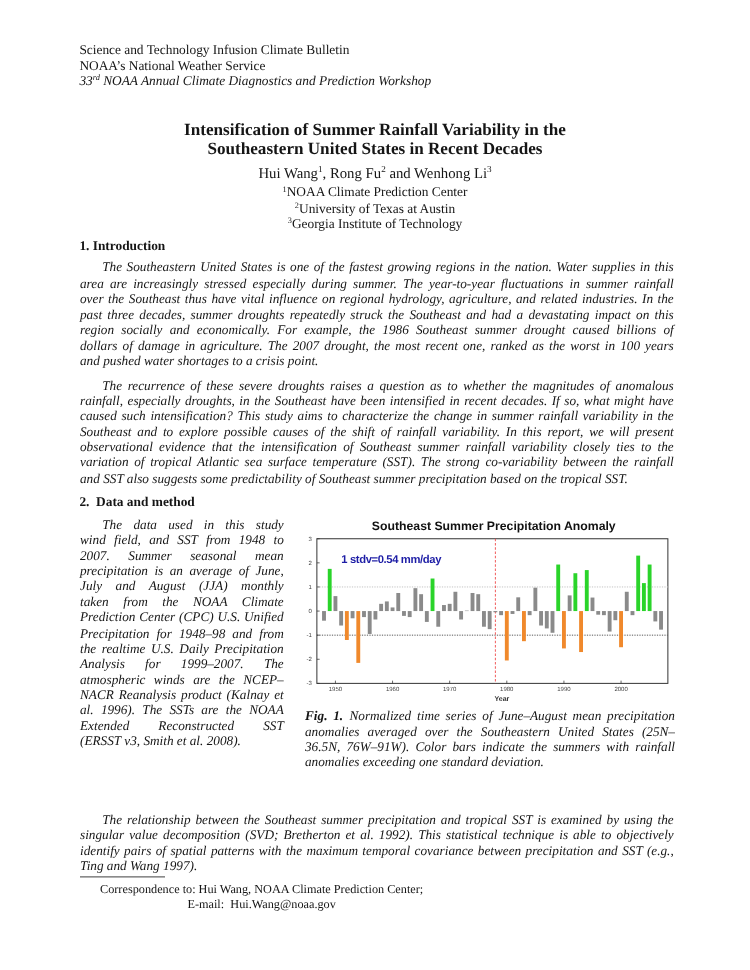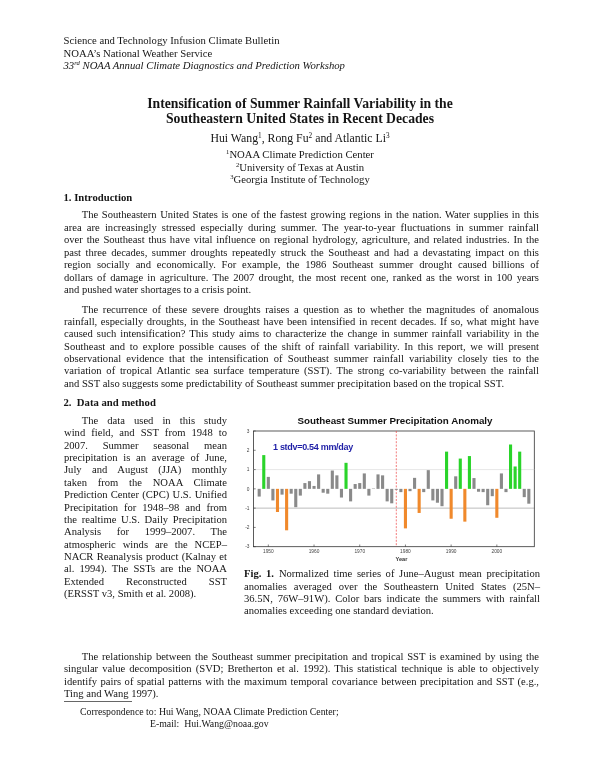--- a/index.html
+++ b/index.html
@@ -2,21 +2,21 @@
 <html><head>
   <meta charset="utf-8">
   <style>
     html, body { margin: 0; padding: 0; background: #ffffff; }
     #page {
       position: relative; width: 600px; height: 776px; overflow: hidden;
       background: #ffffff; color: #151515;
       font-family: "Liberation Serif", serif; font-size: 10.6px; border-radius: 15px;
     }
     .abs { position: absolute; }
-    .ln { display: block; white-space: normal; }
+    .ln { display: block; white-space: normal; font-style: italic; }
     .j { text-align: justify; text-align-last: justify; }
     .l { text-align: left; text-align-last: left; }
     .ind { text-indent: 17.8px; }
     sup { font-size: 0.62em; line-height: 0; vertical-align: 0.55em; }
 
     .header { left: 63.5px; top: 34.4px; line-height: 12.2px; font-size: 10.7px; }
     .header .it { font-style: italic; }
 
     .title { left: 0; top: 96px; width: 600px; text-align: center;
              font-weight: bold; font-size: 13.7px; line-height: 15px; }
@@ -56,21 +56,21 @@
     <div>Science and Technology Infusion Climate Bulletin</div>
     <div>NOAA’s National Weather Service</div>
     <div class="it"><span>33</span><sup>rd</sup><span> NOAA Annual Climate Diagnostics and Prediction Workshop</span></div>
   </div>
 
   <div class="abs title">
     <div>Intensification of Summer Rainfall Variability in the</div>
     <div>Southeastern United States in Recent Decades</div>
   </div>
 
-  <div class="abs authors"><span>Hui Wang</span><sup>1</sup><span>, </span><span>Rong Fu</span><sup>2</sup><span> and </span><span>Atlantic Li</span><sup>3</sup></div>
+  <div class="abs authors"><span>Hui Wang</span><sup>1</sup><span>, </span><span>Rong Fu</span><sup>2</sup><span> and </span><span>Wenhong Li</span><sup>3</sup></div>
 
   <div class="abs affils">
     <div><sup>1</sup><span>NOAA Climate Prediction Center</span></div>
     <div><sup>2</sup><span>University of Texas at Austin</span></div>
     <div><sup>3</sup><span>Georgia Institute of Technology</span></div>
   </div>
 
   <div class="abs heading" style="top:191px;">1. Introduction</div>
 
   <div class="abs p-main p1">
@@ -101,21 +101,21 @@
     <div class="ln j">2007.   Summer seasonal mean</div>
     <div class="ln j">precipitation is an average of June,</div>
     <div class="ln j">July and August (JJA) monthly</div>
     <div class="ln j">taken from the NOAA Climate</div>
     <div class="ln j">Prediction Center (CPC) U.S. Unified</div>
     <div class="ln j">Precipitation for 1948–98 and from</div>
     <div class="ln j">the realtime U.S. Daily Precipitation</div>
     <div class="ln j">Analysis for 1999–2007.  The</div>
     <div class="ln j">atmospheric winds are the NCEP–</div>
     <div class="ln j">NACR Reanalysis product (Kalnay et</div>
-    <div class="ln j">al. 1994).  The SSTs are the NOAA</div>
+    <div class="ln j">al. 1996).  The SSTs are the NOAA</div>
     <div class="ln j">Extended Reconstructed SST</div>
     <div class="ln l">(ERSST v3, Smith et al. 2008).</div>
   </div>
 
   <div class="abs figure">
     <svg id="chart-svg" width="304" height="160" viewBox="236 408 304 160">
       <rect x="253.5" y="431" width="280.8" height="115.7" fill="#ffffff" stroke="#333333" stroke-width="0.8"></rect>
       <g id="g-ref">
           <line x1="253.5" x2="534.3" y1="469.57" y2="469.57" stroke="#c4c4c4" stroke-width="0.8" stroke-dasharray="1 1"></line>
           <line x1="253.5" x2="534.3" y1="508.13" y2="508.13" stroke="#5a5a5a" stroke-width="0.8" stroke-dasharray="1 1"></line>

